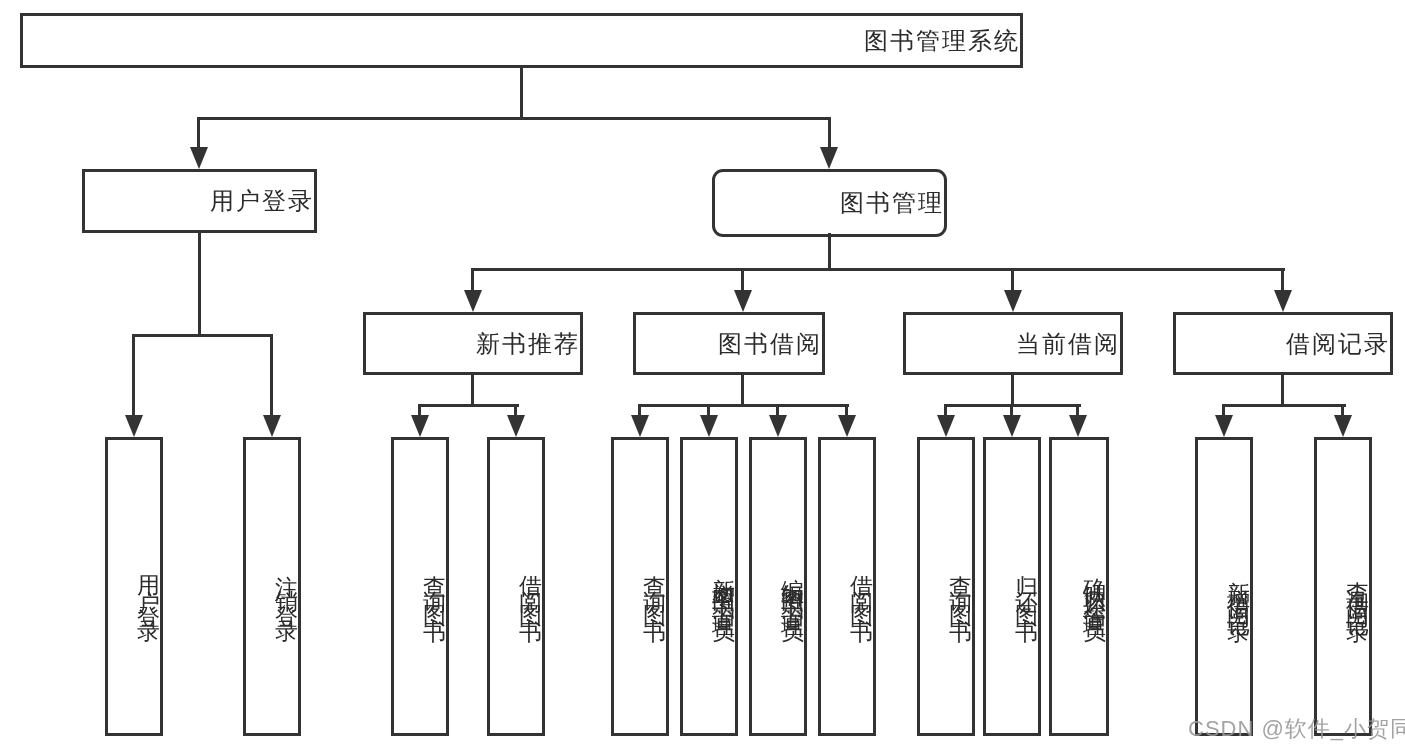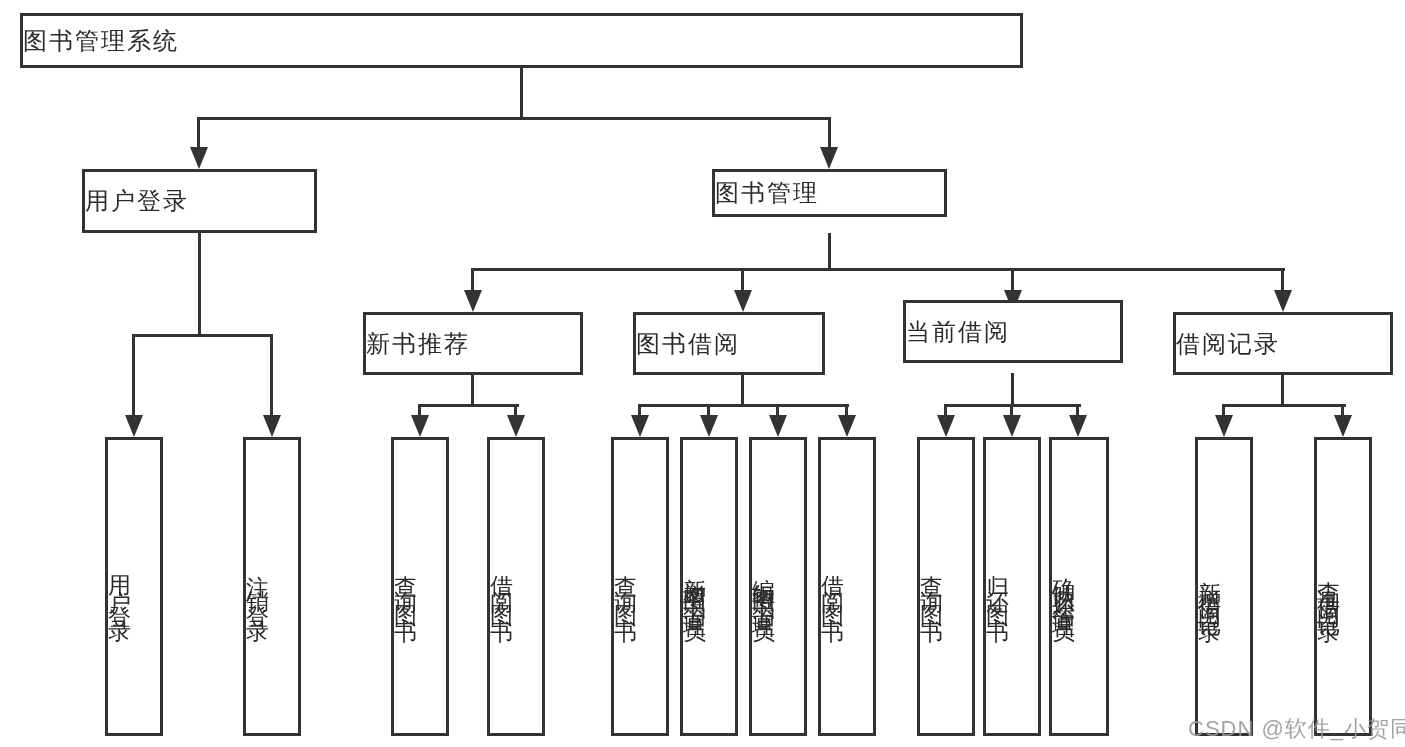--- a/index.html
+++ b/index.html
@@ -1,20 +1,20 @@
 <!DOCTYPE html>
 <html><head>
 <meta charset="utf-8">
 <style>
   html,body{margin:0;padding:0;background:#ffffff;}
   body{width:1405px;height:747px;position:relative;overflow:hidden;
        font-family:"Liberation Sans","DejaVu Sans",sans-serif;color:#2b2b2b;}
   .canvas{position:absolute;inset:0;}
   .box{position:absolute;box-sizing:border-box;border:3px solid #333333;background:#ffffff;
-       display:flex;align-items:center;justify-content:flex-start;}
+       display:flex;align-items:center;justify-content:flex-end;}
   .hlabel{font-size:24px;letter-spacing:2px;color:#2b2b2b;white-space:nowrap;}
   .vbox{width:58px;height:299px;top:437px;}
   .vbox span{writing-mode:vertical-rl;text-orientation:mixed;font-size:23px;color:#2b2b2b;line-height:1;}
   .sp4{letter-spacing:15px;}
   .sp6{letter-spacing:8px;}
   .sp9{letter-spacing:6px;}
   .vline{position:absolute;width:3px;background:#333333;}
   .hline{position:absolute;height:3px;background:#333333;}
   .arrow{position:absolute;width:0;height:0;border-left:9px solid transparent;
          border-right:9px solid transparent;border-top:22px solid #333333;}
@@ -33,21 +33,21 @@
   <div class="vline" style="left:520px;top:67px;height:51px;"></div>
   <div class="hline" style="left:197px;top:117px;width:634px;"></div>
   <div class="vline" style="left:197px;top:117px;height:32px;"></div>
   <div class="arrow" style="left:190px;top:147px;"></div>
   <div class="vline" style="left:828px;top:117px;height:32px;"></div>
   <div class="arrow" style="left:820px;top:147px;"></div>
 
   <div class="box" style="left:82px;top:169px;width:235px;height:64px;">
     <span class="hlabel">用户登录</span>
   </div>
-  <div class="box" style="left:712px;top:169px;width:235px;height:48px;">
+  <div class="box" style="left:712px;top:169px;width:235px;height:68px;border-radius:11px;">
     <span class="hlabel">图书管理</span>
   </div>
 
   <div class="vline" style="left:198px;top:233px;height:103px;"></div>
   <div class="hline" style="left:132px;top:334px;width:141px;"></div>
   <div class="vline" style="left:132px;top:334px;height:82px;"></div>
   <div class="arrow" style="left:125px;top:415px;"></div>
   <div class="vline" style="left:270px;top:334px;height:82px;"></div>
   <div class="arrow" style="left:263px;top:415px;"></div>
 
@@ -61,21 +61,21 @@
   <div class="arrow" style="left:1004px;top:290px;"></div>
   <div class="vline" style="left:1281px;top:268px;height:24px;"></div>
   <div class="arrow" style="left:1274px;top:290px;"></div>
 
   <div class="box" style="left:363px;top:312px;width:220px;height:63px;">
     <span class="hlabel">新书推荐</span>
   </div>
   <div class="box" style="left:633px;top:312px;width:192px;height:63px;">
     <span class="hlabel">图书借阅</span>
   </div>
-  <div class="box" style="left:903px;top:300px;width:220px;height:63px;">
+  <div class="box" style="left:903px;top:312px;width:220px;height:63px;">
     <span class="hlabel">当前借阅</span>
   </div>
   <div class="box" style="left:1173px;top:312px;width:220px;height:63px;">
     <span class="hlabel">借阅记录</span>
   </div>
 
   <div class="vline" style="left:471px;top:373px;height:34px;"></div>
   <div class="hline" style="left:418px;top:404px;width:101px;"></div>
   <div class="vline" style="left:418px;top:404px;height:13px;"></div>
   <div class="arrow" style="left:411px;top:415px;"></div>

